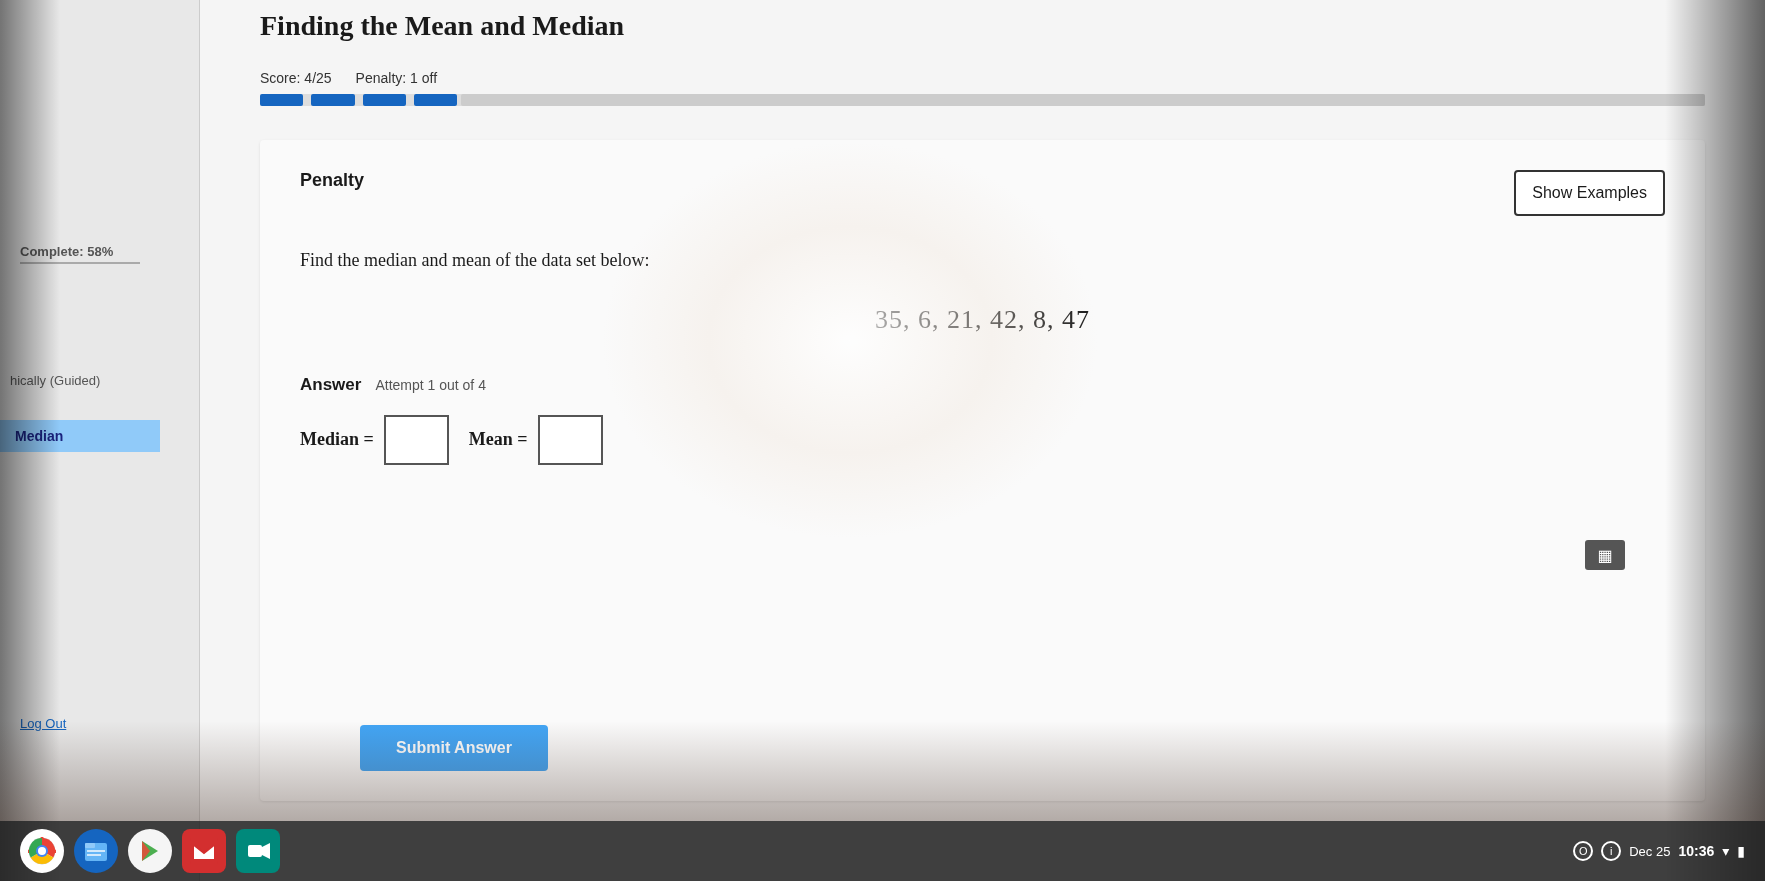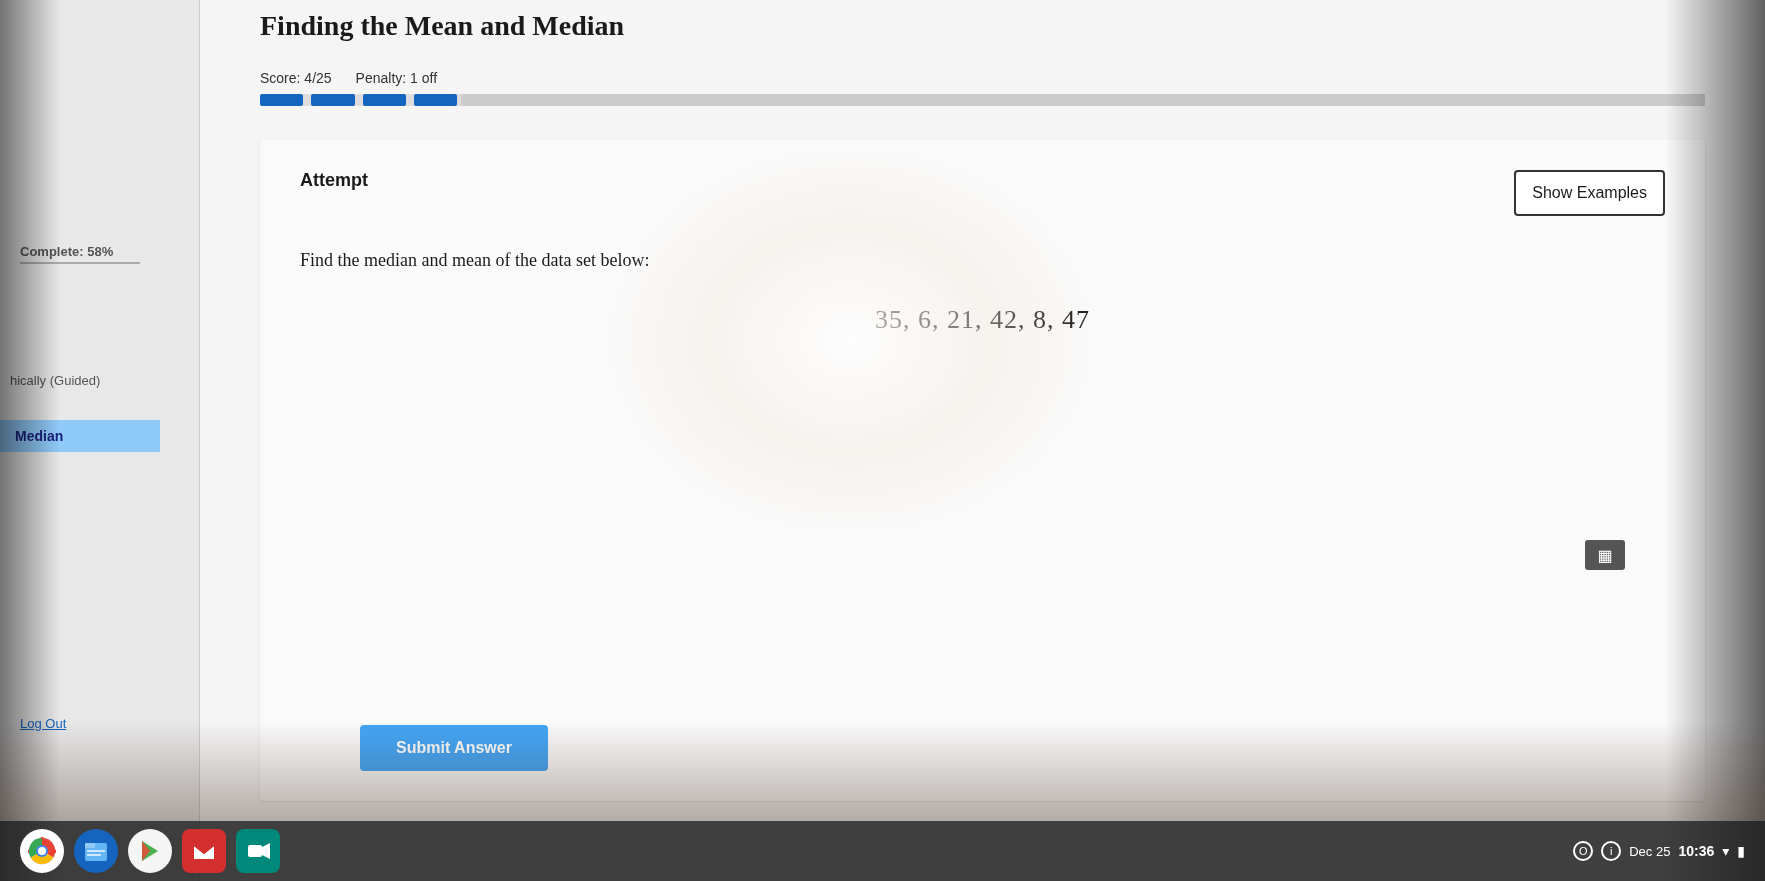--- a/index.html
+++ b/index.html
@@ -392,30 +392,45 @@
       <div class="progress-segment" style="width: 3%;"></div>
       <div class="progress-segment" style="width: 3%; margin-left:4px;"></div>
       <div class="progress-segment" style="width: 3%; margin-left:4px;"></div>
       <div class="progress-segment" style="width: 3%; margin-left:4px;"></div>
       <div class="progress-segment-empty"></div>
     </div>
   </div>
 
   <div class="question-card">
     <div class="question-header">
-      <span class="question-label">Attempt</span>
+      <span class="question-label">Penalty</span>
       <button class="show-examples-btn">Show Examples</button>
     </div>
 
     <div class="question-text">Find the median and mean of the data set below:</div>
 
     <div class="data-set">35, 6, 21, 42, 8, 47</div>
 
     <div class="calculator-icon"></div>
 
+    <div class="answer-section">
+      <span class="answer-label">Answer</span>
+      <span class="attempt-text">Attempt 1 out of 4</span>
+
+      <div class="answer-inputs">
+        <div class="input-group">
+          <span>Median =</span>
+          <input class="answer-input" type="text" value="" style="">
+        </div>
+        <div class="input-group">
+          <span>Mean =</span>
+          <input class="answer-input" type="text" value="" style="">
+        </div>
+      </div>
+    </div>
 
     <button class="submit-btn">Submit Answer</button>
   </div>
 
 </div>
 
 <div class="taskbar">
   <div class="taskbar-icon taskbar-chrome" style="font-size:24px;">
 
     <svg width="28" height="28" viewBox="0 0 28 28">

